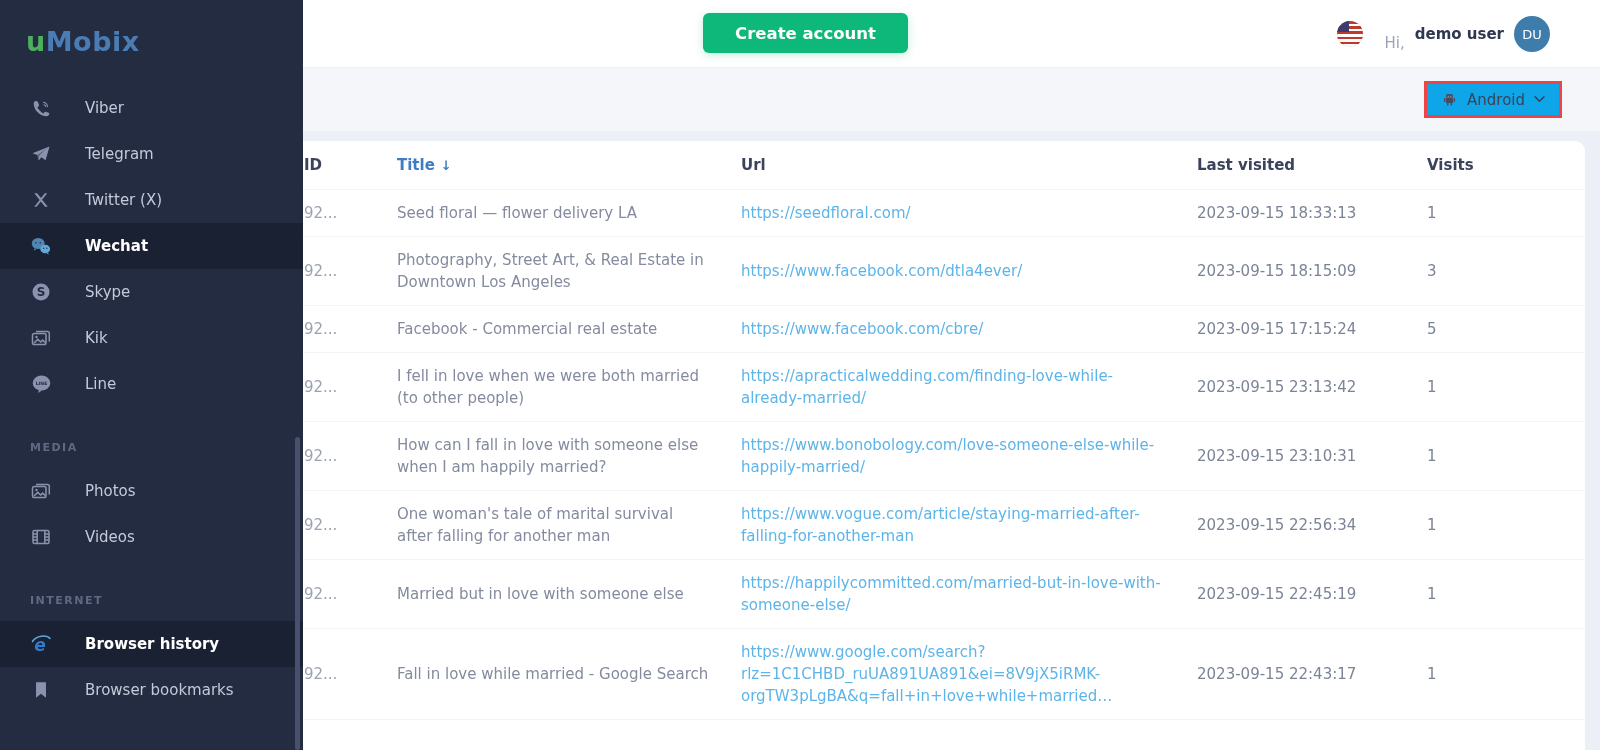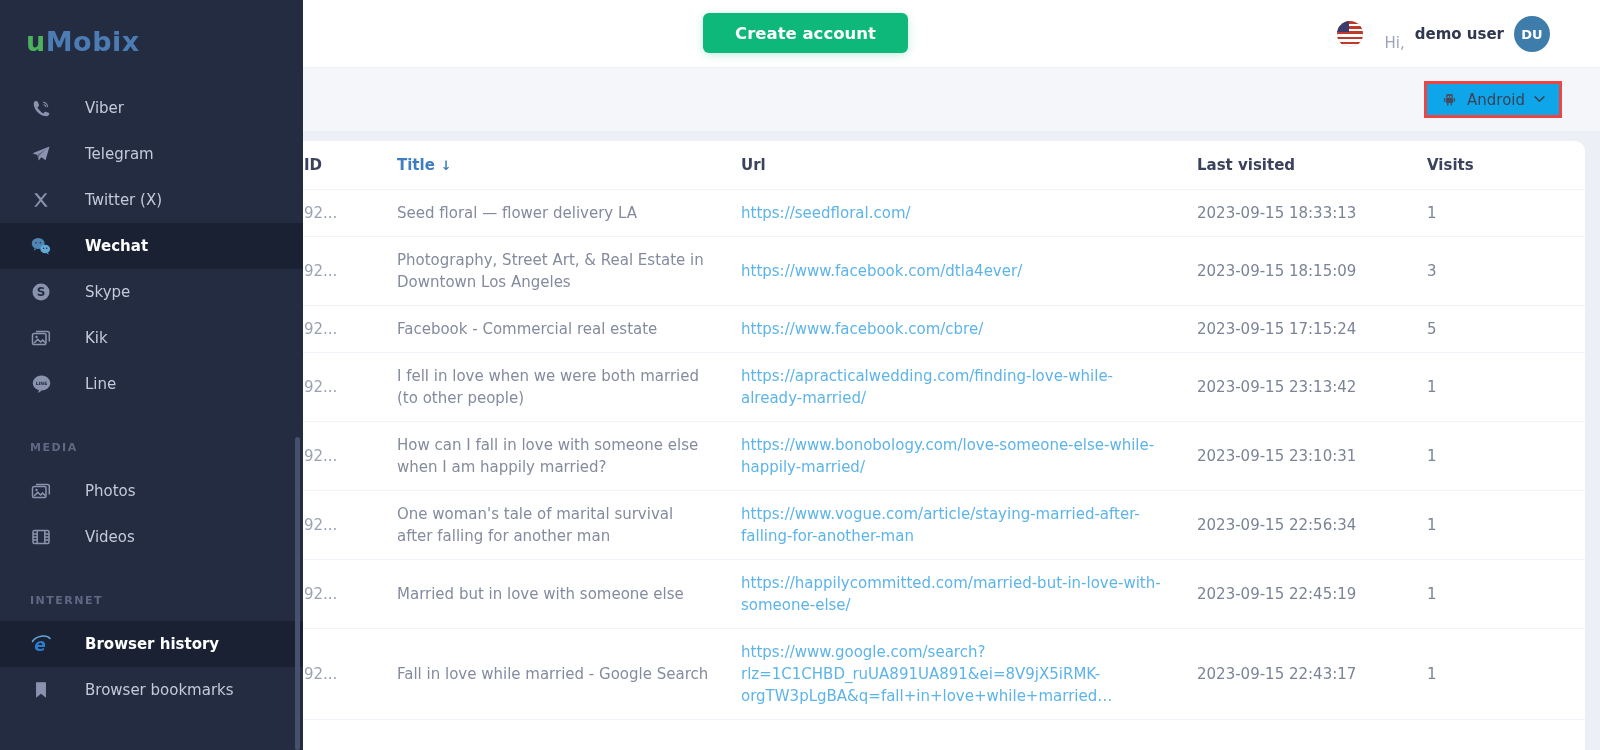--- a/index.html
+++ b/index.html
@@ -26,21 +26,21 @@
   .create-btn { position:absolute; left:436px; top:13px; width:205px; height:40px; background:#0db87a;
                 border:none; border-radius:6px; color:#fff; font-size:16.5px; font-weight:bold;
                 font-family:inherit; cursor:pointer; box-shadow:0 2px 8px rgba(13,184,122,.25); }
   .user-cluster { position:absolute; right:50px; top:0; height:68px; display:flex; align-items:center; gap:10px; }
   .flag { width:26px; height:26px; border-radius:50%; overflow:hidden; position:relative; margin-right:12px;
           background:repeating-linear-gradient(#c0392b 0 2.6px, #ffffff 2.6px 5.2px); box-shadow:inset 0 0 0 1px rgba(0,0,0,.08); cursor:pointer; }
   .flag::after { content:""; position:absolute; left:0; top:0; width:12px; height:11px; background:#3c3b6e; }
   .greet { font-size:15px; color:#9aa3b8;margin-top:18px; }
   .uname { font-size:15px; color:#2f3850; font-weight:600; cursor:pointer; }
   .avatar { width:36px; height:36px; border-radius:50%; background:#3e7cab; color:#fff; font-size:13px;
-            font-weight:bold; display:flex; align-items:center; justify-content:center; cursor:pointer; }
+            font-weight:normal; display:flex; align-items:center; justify-content:center; cursor:pointer; }
 
   .subbar { position:relative; height:63px; background:#f5f6fa; }
   .device-btn { position:absolute; right:38px; top:13px; height:37px; display:flex; align-items:center; gap:9px;
                 background:#0ea5e9; border:3px solid #ef4444; border-radius:0; padding:0 14px; font-family:inherit;
                 font-size:15px; color:#3a4357; cursor:pointer; }
 
   .content { height:619px; padding-top:10px; }
   .card { margin-left:23px; width:1295px; height:609px; background:#ffffff; border-radius:10px 10px 0 0; overflow:hidden; }
 
   table { width:100%; border-collapse:collapse; table-layout:fixed; }

